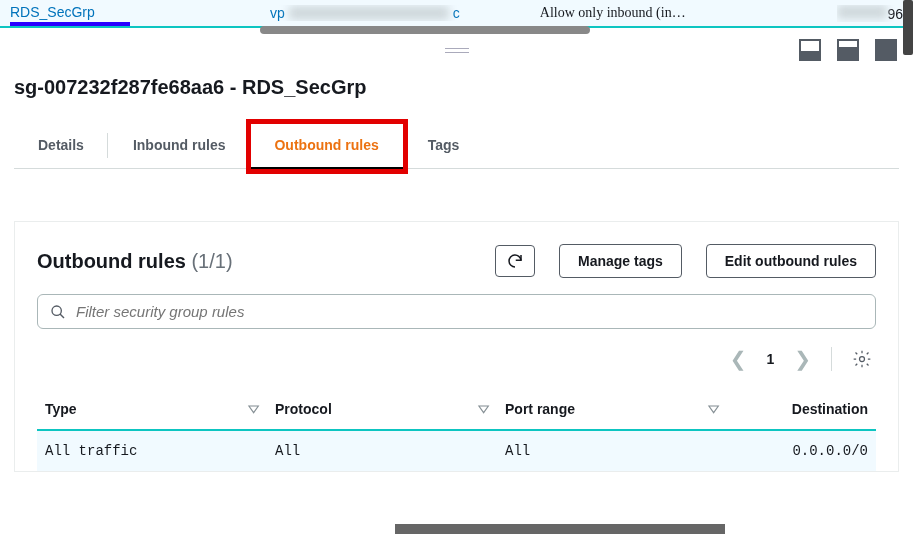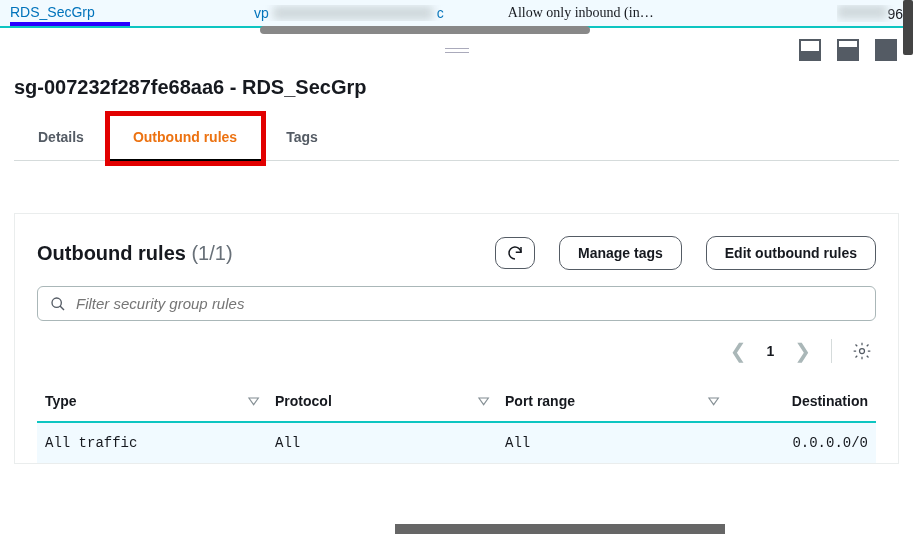--- a/index.html
+++ b/index.html
@@ -14,21 +14,21 @@
       position: relative;
     }
     
     .top-row {
       display: flex;
       align-items: center;
       height: 28px;
       background: #f1faff;
       border-bottom: 2px solid #0dc5c1;
       padding: 0 10px;
-      gap: 4px;
+      gap: 20px;
       position: relative;
     }
     .top-row .cell { white-space: nowrap; overflow: hidden; text-overflow: ellipsis; }
     .top-row .name-cell { color: #0073bb; font-weight: 400; border-bottom: 4px solid #2a00ff; padding-bottom:2px; margin-bottom:-4px;}
     .top-row .vpc-cell { color: #0073bb; }
     .blur { filter: blur(4px); background:#cfd8dc; color:transparent; border-radius:2px; }
     .top-row .desc-cell { color: #16191f; font-family: Liberation Serif, serif; }
     .top-row .owner-cell { color:#16191f; margin-left:auto; }
     .hscroll-top {
       position:absolute; bottom:-8px; left:260px; width:330px; height:8px;
@@ -39,31 +39,31 @@
     .split-handle { height:44px; display:flex; align-items:center; justify-content:center; position:relative;}
     .split-handle .grip { width:24px; height:2px; border-top:1px solid #aab; border-bottom:1px solid #aab; height:5px;}
     .layout-btns { position:absolute; right:16px; top:50%; transform:translateY(-50%); display:flex; gap:16px;}
     .layout-btn { width:22px; height:22px; border:2px solid #545b64; display:flex; }
     .lb1::before{content:"";width:100%;height:45%;background:#545b64; align-self:flex-end;}
     .lb2::before{content:"";width:100%;height:65%;background:#545b64; align-self:flex-end;}
     .lb3{background:#545b64;}
     
     .sg-title { font-size:20px; font-weight:700; padding:4px 14px 16px; }
     
-    .tabs { display:flex; border-bottom:1px solid #d5dbdb; margin:0 14px; }
+    .tabs { display:flex; border-bottom:1px solid #d5dbdb; margin:8px 14px; }
     .tab { padding:14px 24px; color:#545b64; font-weight:700; cursor:pointer; border-right:1px solid #d5dbdb00; position:relative;}
     .tab.sep::after{content:"";position:absolute;right:0;top:10px;bottom:10px;width:1px;background:#d5dbdb;}
     .tab.active { color:#ec7211; }
     .tab.highlight { outline:5px solid #e20000; outline-offset:-1px; border-bottom:3px solid #000; margin-bottom:-2px;}
     
     .card { margin:52px 14px 0; border:1px solid #eaeded; background:#fff; padding:22px 22px 0; }
     .card-header { display:flex; align-items:center; gap:24px; }
     .card-title { font-size:20px; font-weight:700; }
     .card-title .count { color:#687078; font-weight:400; }
-    .btn { border:1px solid #545b64; background:#fff; padding:8px 18px; font-weight:700; font-size:14px; color:#16191f; cursor:pointer; border-radius:10px;}
+    .btn { border:1px solid #545b64; background:#fff; padding:8px 18px; font-weight:700; font-size:14px; color:#16191f; cursor:pointer; border-radius:4px;}
     .btn.icon { padding:6px 10px; }
     .spacer { flex:1; }
     .refresh-svg { width:18px; height:18px; display:block; }
     
     .filter { margin-top:16px; display:flex; align-items:center; border:1px solid #aab7b8; border-radius:6px; padding:8px 12px; gap:10px;}
     .filter input { border:none; outline:none; flex:1; font-size:15px; font-style:italic; color:#687078; background:transparent;}
     .search-svg{width:16px;height:16px;stroke:#545b64;stroke-width:2;fill:none;}
     
     .pag { display:flex; align-items:center; justify-content:flex-end; gap:20px; padding:18px 4px;}
     .pag .pg-btn{color:#aab7b8;font-size:20px;cursor:pointer;}
@@ -103,20 +103,21 @@
     <div class="layout-btn lb1"></div>
     <div class="layout-btn lb2"></div>
     <div class="layout-btn lb3"></div>
   </div>
 </div>
 
 <div class="sg-title">sg-007232f287fe68aa6 - RDS_SecGrp</div>
 
 <div class="tabs">
   <div class="tab sep">Details</div>
+  <div class="tab sep">Inbound rules</div>
   <div class="tab active highlight">Outbound rules</div>
   <div class="tab">Tags</div>
 </div>
 
 <div class="card">
   <div class="card-header">
     <div class="card-title">
       <span>Outbound rules</span>
       <span class="count">(1/1)</span>
     </div>

